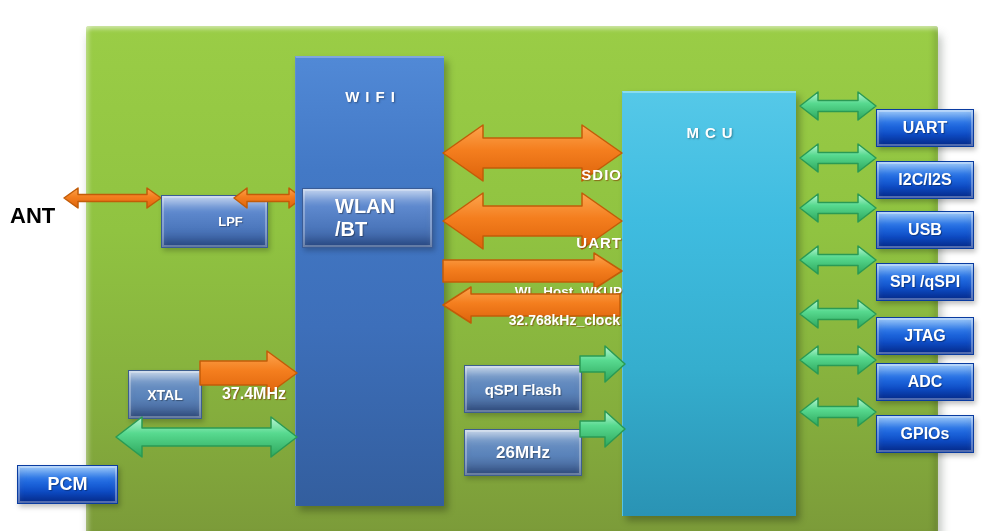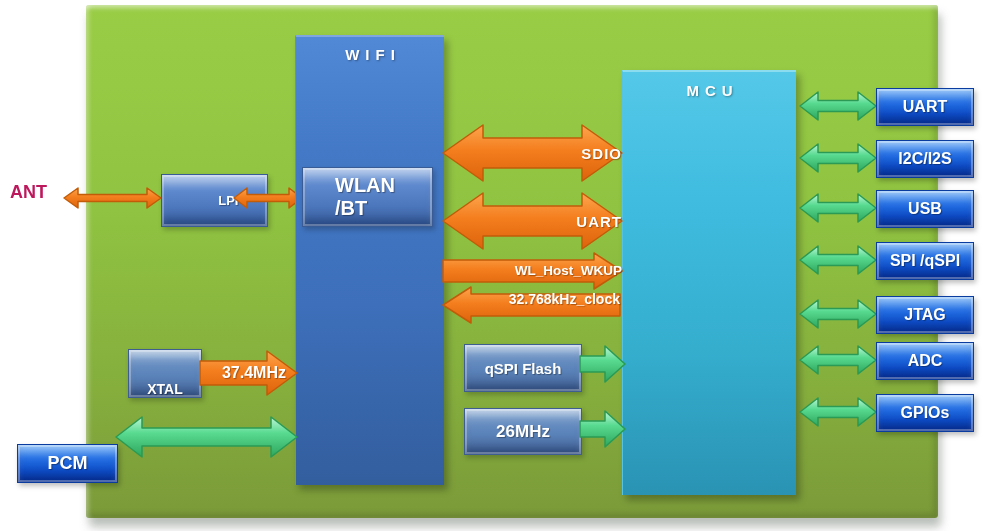--- a/index.html
+++ b/index.html
@@ -1,20 +1,20 @@
 <!DOCTYPE html>
 <html><head>
 <meta charset="utf-8">
 <style>
   html,body{margin:0;padding:0;}
   body{
     width:982px;height:531px;position:relative;background:#ffffff;overflow:hidden;
     font-family:"Liberation Sans", sans-serif;
   }
-  .abs{position:absolute;}
+  .abs{position:absolute;margin-top:21px;}
 
   
   .board{
     left:86px;top:5px;width:852px;height:513px;border-radius:3px;
     background:linear-gradient(180deg,#9ACD46 0%,#90C341 40%,#85AE3D 75%,#7B9A39 100%);
     box-shadow:
       inset 0 5px 4px -2px rgba(255,255,255,.5),
       inset 5px 0 4px -2px rgba(255,255,255,.3),
       inset -4px -4px 6px rgba(0,0,0,.15),
       3px 9px 10px rgba(105,115,105,.45);
@@ -65,28 +65,28 @@
     background:linear-gradient(180deg,#55A0F4 0%,#2570E4 35%,#0E4FCA 70%,#0940B0 100%);
     border:1px solid #0A3CA0;
     box-shadow:inset 0 0 0 2px rgba(255,255,255,.3),
       inset 0 10px 11px -5px rgba(255,255,255,.5),
       inset 0 -10px 12px -5px rgba(0,10,80,.5),
       2px 3px 5px rgba(0,0,0,.25);
   }
 
   .lpf-box{left:161px;top:174px;width:73px;height:51px;font-size:13px;}
   .wlan-box{left:302px;top:167px;width:97px;height:58px;font-size:20px;}
-  .xtal-box{left:128px;top:349px;width:72px;height:47px;font-size:14px;align-items:flex-end;}
+  .xtal-box{left:128px;top:349px;width:72px;height:47px;font-size:14px;}
   .pcm-box{left:17px;top:444px;width:99px;height:37px;font-size:18px;}
   .qspi-box{left:464px;top:344px;width:116px;height:46px;font-size:15px;}
   .mhz26-box{left:464px;top:408px;width:116px;height:45px;font-size:17px;}
 
   .pbox{left:876px;width:96px;height:36px;font-size:16px;}
 
-  .ant-label{left:10px;top:182px;width:58px;color:#be185d;font-weight:bold;font-size:18px;}
+  .ant-label{left:10px;top:182px;width:58px;color:#000000;font-weight:bold;font-size:22px;}
 
   
   svg.arr{position:absolute;overflow:visible;}
   .pg-o{fill:url(#gO);stroke:#C25C08;stroke-width:1.5;stroke-linejoin:round;}
   .pg-g{fill:url(#gG);stroke:#2A9A54;stroke-width:1.5;stroke-linejoin:round;}
 
   
   .arr-label{
     color:#fff;font-weight:bold;text-align:right;
     text-shadow:1px 1px 1px rgba(130,60,0,.65);

